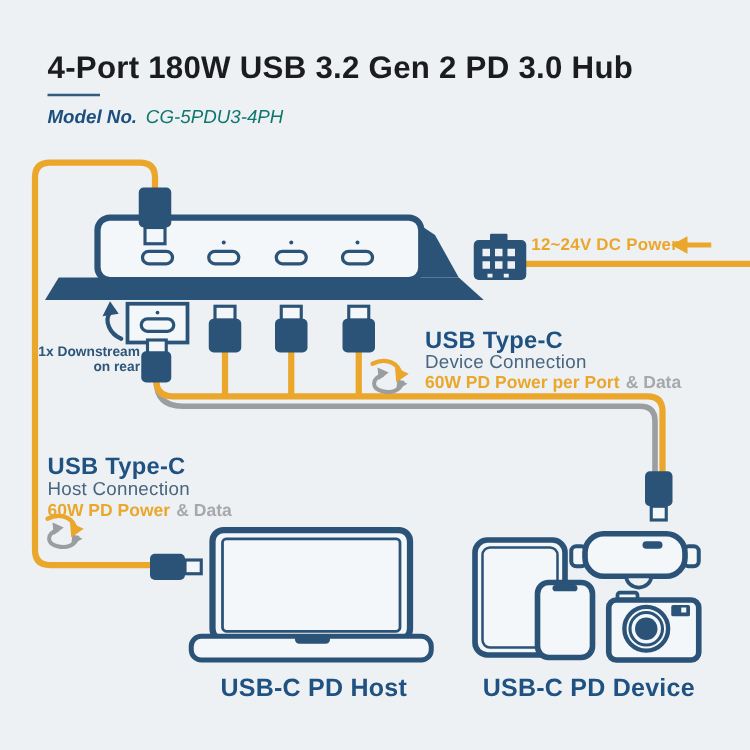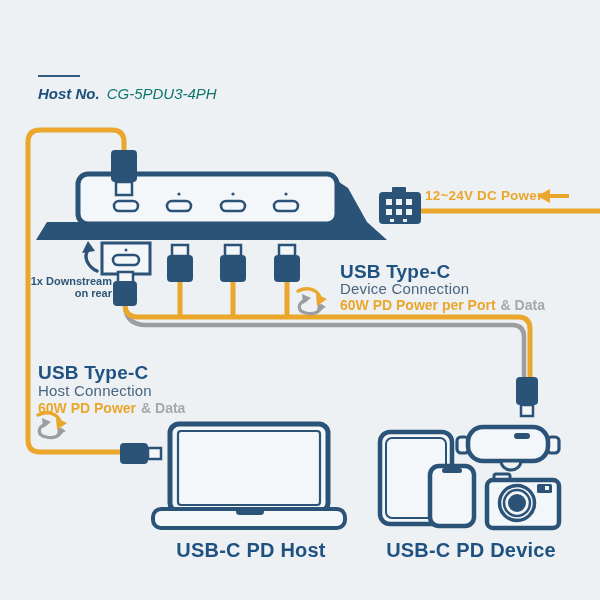--- a/index.html
+++ b/index.html
@@ -20,23 +20,24 @@
   .h-grey{font-size:14px;font-weight:700;fill:#a6a8ab;}
   .dc-label{font-size:13.5px;font-weight:700;fill:#eaa72c;letter-spacing:.2px;}
   .note{font-size:11px;font-weight:600;fill:#2e5679;}
   .big-label{font-size:20px;font-weight:700;fill:#1f5181;letter-spacing:.2px;}
 </style>
 </head>
 <body>
 
 <div id="canvas">
 
+  <div class="title">4-Port 180W USB 3.2 Gen 2 PD 3.0 Hub</div>
   <div class="underline"></div>
   <div class="model-line">
-    <span class="model-label">Host No.</span><span class="model-value">CG-5PDU3-4PH</span>
+    <span class="model-label">Model No.</span><span class="model-value">CG-5PDU3-4PH</span>
   </div>
 
   <svg id="diagram" width="600" height="600" viewBox="0 0 600 600">
     <defs>
       <g id="swap-icon">
         <path d="M10,16 C1,19 1,27 10,29 C18,31 24,28 26,22" fill="none" stroke="#9b9da0" stroke-width="3.2" stroke-linecap="round"></path>
         <polygon points="6,10 15,14 7,20" fill="#9b9da0"></polygon>
         <polygon points="22,19 30,23 21,28" fill="#9b9da0"></polygon>
         <path d="M2,7 C10,3 20,4 24,13" fill="none" stroke="#eaa72c" stroke-width="3.4" stroke-linecap="round"></path>
         <polygon points="20,10 31,15 21,22" fill="#eaa72c"></polygon>

